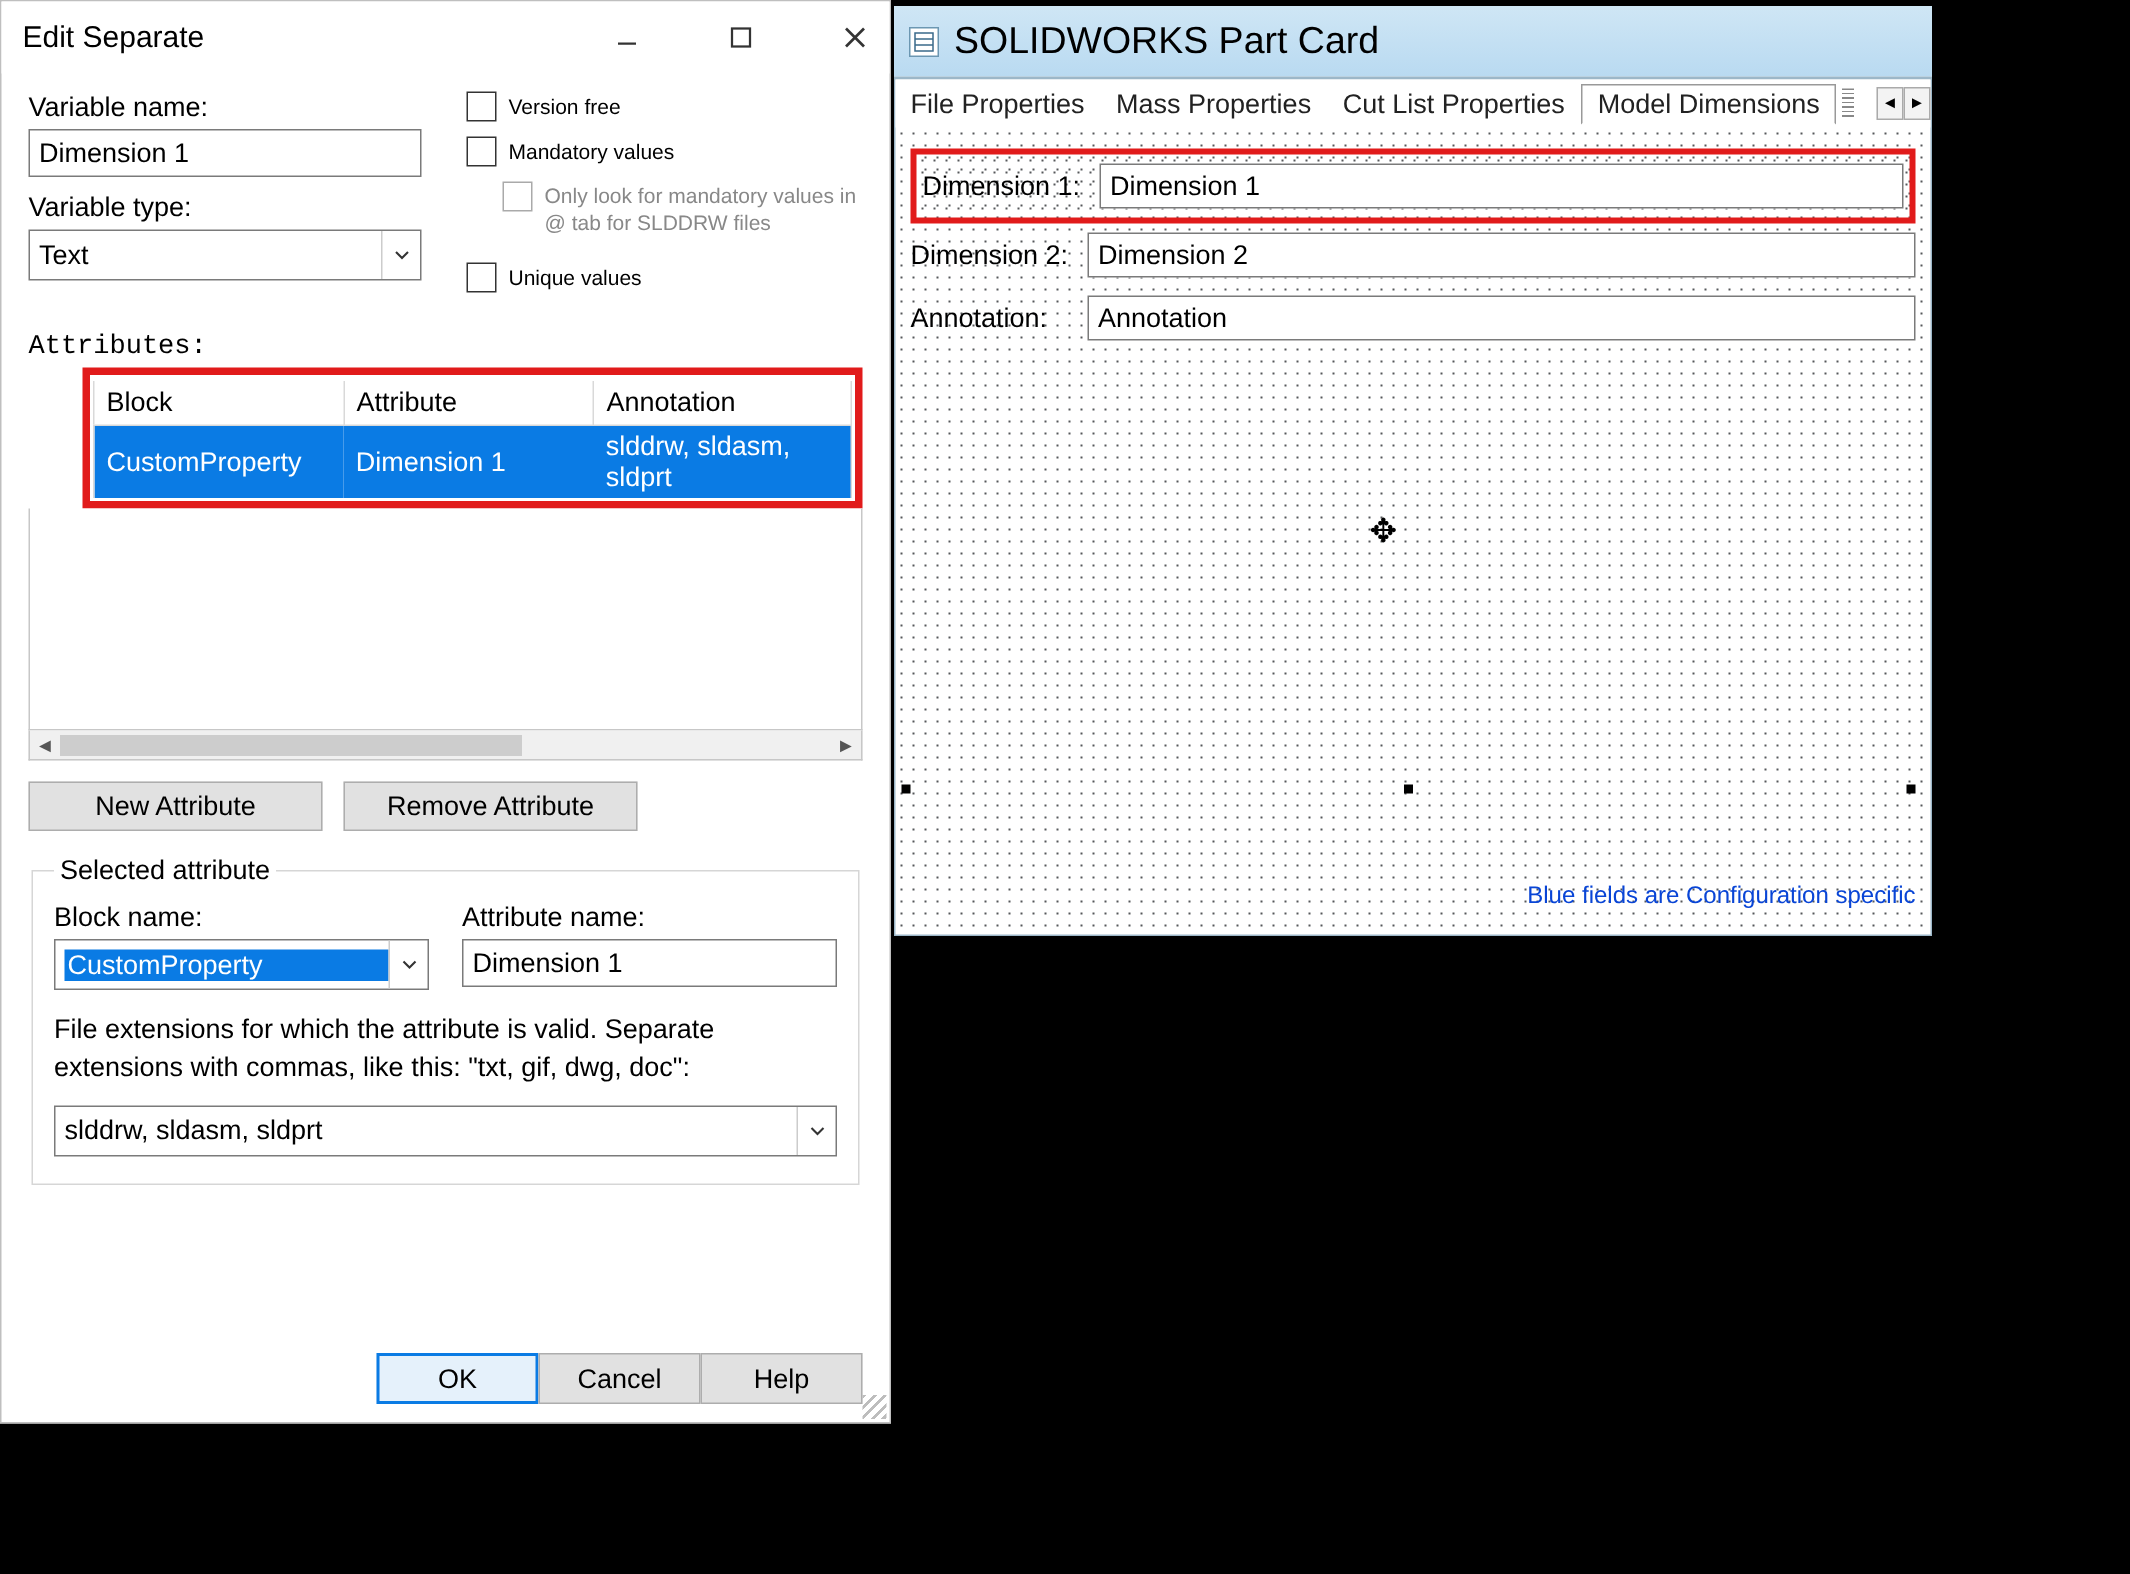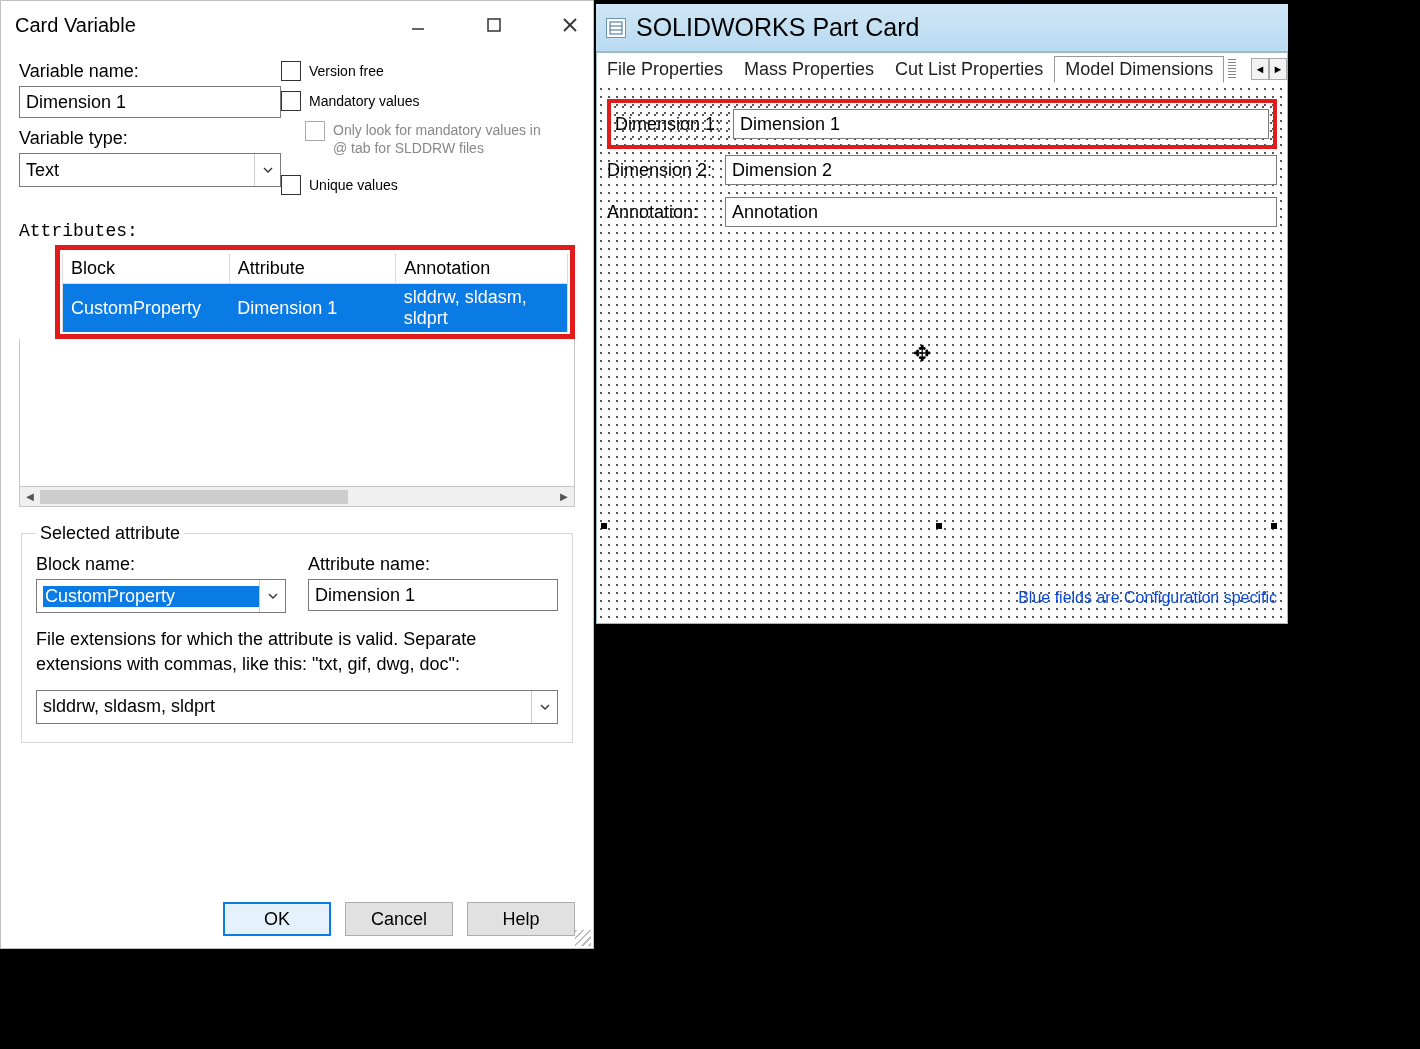--- a/index.html
+++ b/index.html
@@ -14,21 +14,21 @@
     height: 48px; display: flex; align-items: center; padding-left: 14px;
     background: #fff;
   }
   .titlebar .title { font-size: 20px; flex: 1; }
   .winbtn { width: 46px; height: 44px; display: flex; align-items: center; justify-content: center; cursor: pointer; }
   .winbtn svg { width: 16px; height: 16px; }
   .winbtn.maximize { margin-left: 30px; margin-right: 30px; }
 
   .body { padding: 12px 18px 0 18px; position: relative; }
 
-  .toprow { display: flex; }
+  .toprow { display: flex; gap: 30px; }
   .leftcol { width: 262px; }
   .rightcol { flex: 1; }
 
   label.lbl { font-size: 18px; display: block; margin-bottom: 4px; }
   input.txt, select.sel, .combo {
     font-size: 18px; width: 100%; height: 32px; padding: 2px 6px;
     border: 1px solid #7a7a7a; background: #fff;
   }
   .mb10 { margin-bottom: 10px; }
 
@@ -87,21 +87,21 @@
     display:flex; align-items:center; padding:0 0 0 6px; height:34px; position:relative;
   }
   .combo .val { flex:1; font-size:18px; }
   .combo .val.selblue { background:#0a7be4; color:#fff; display:inline-block; padding:0 2px; }
   .combo .caret { width:26px; height:100%; display:flex; align-items:center; justify-content:center; border-left:1px solid #ccc; }
   .combo .caret svg { width:10px;height:10px; }
 
   .note { font-size: 18px; margin-top: 14px; line-height: 1.35; }
 
   .dlg-buttons {
-    position:absolute; right:18px; bottom:12px; display:flex; gap:14px;
+    position:absolute; right:18px; bottom:12px; display:flex; 
   }
   .dlg-buttons button { width:108px; height:34px; font-size:18px; background:#e1e1e1; border:1px solid #adadad; cursor:pointer;}
   .dlg-buttons button.primary { border:2px solid #0a7be4; background:#e5f1fb; }
 
   .resizegrip {
     position:absolute; right:2px; bottom:2px; width:16px; height:16px;
     background: repeating-linear-gradient(135deg,#bdbdbd 0 2px,transparent 2px 5px);
     cursor:nwse-resize;
   }
 
@@ -172,21 +172,21 @@
 
   .cfgnote {
     position:absolute; right:10px; bottom:16px; font-size:16px; color:#0945d6;
   }
 </style>
 </head>
 <body>
 
 <div class="dialog">
   <div class="titlebar">
-    <span class="title">Card Variable</span>
+    <span class="title">Edit Separate</span>
     <div class="winbtn">
       <svg viewBox="0 0 16 16">
           <line x1="2" y1="12" x2="14" y2="12" stroke="#333" stroke-width="1.5"></line>
         </svg>
     </div>
     <div class="winbtn maximize">
       <svg viewBox="0 0 16 16">
           <rect x="2" y="2" width="12" height="12" fill="none" stroke="#333" stroke-width="1.5"></rect>
         </svg>
     </div>
@@ -255,20 +255,24 @@
     </div>
     <div class="listbody"></div>
     <div class="hscroll">
       <div class="arrow">◄</div>
       <div class="track">
           <div class="thumb"></div>
         </div>
       <div class="arrow">►</div>
     </div>
 
+    <div class="btnrow">
+      <button class="std">New Attribute</button>
+      <button class="std">Remove Attribute</button>
+    </div>
 
     <fieldset class="sel-attr">
       <legend>Selected attribute</legend>
       <div class="two">
         <div>
           <label class="lbl">Block name:</label>
           <div class="combo">
             <span class="val selblue">CustomProperty</span>
             <span class="caret">
                 <svg viewBox="0 0 10 10">

